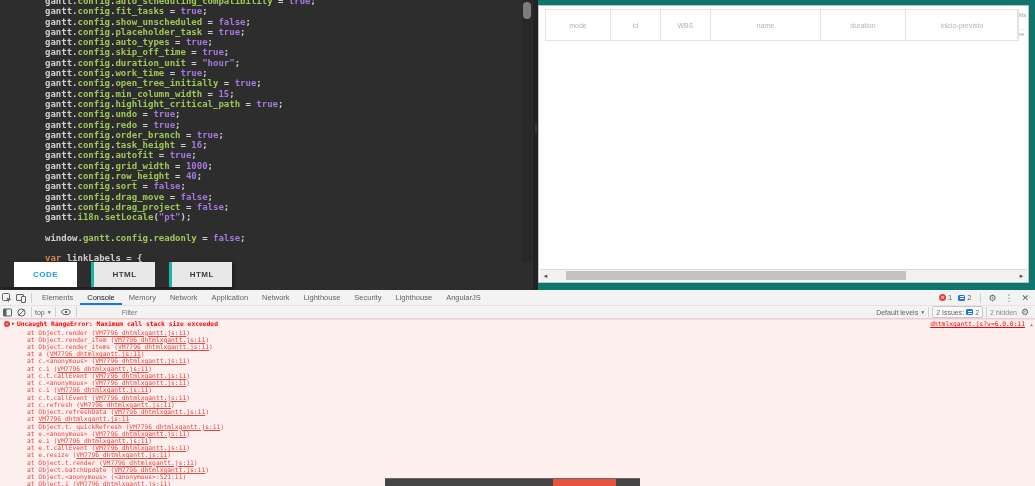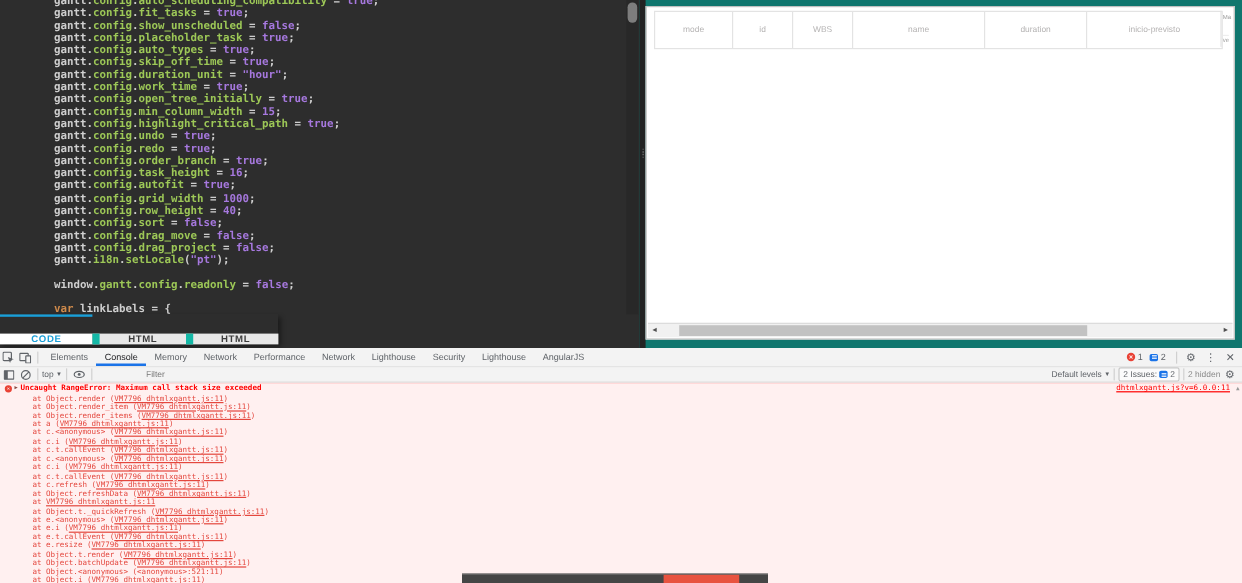--- a/index.html
+++ b/index.html
@@ -12,26 +12,26 @@
         font-family:"DejaVu Sans Mono",monospace;font-size:9px;line-height:10.3px;font-weight:bold;
         white-space:pre;}
   .code-line{height:10.3px;}
   .tk-w{color:#cfcfcf}.tk-g{color:#9dc857}.tk-v{color:#a678de}.tk-k{color:#cf8a4b}
   .ed-scrollbar{position:absolute;left:522px;top:0;width:10px;height:262px;background:#282828;}
   .ed-thumb{position:absolute;left:1px;top:2px;width:8px;height:17px;background:#7d7d7d;border-radius:4px;}
 
   
   .ed-tabs{position:absolute;left:0;top:262px;width:232px;height:25px;display:flex;
            box-shadow:2px 2px 4px rgba(0,0,0,.4);}
-  .ed-tab{flex:1;display:flex;flex-direction:column;cursor:pointer;gap:14px;}
+  .ed-tab{flex:1;display:flex;cursor:pointer;gap:14px;}
   .ed-tab .strip{height:3px;background:transparent;}
   .ed-tab.active .strip{background:var(--accent_blue,#1a9fd8);}
   .ed-tab .body{flex:1;display:flex;align-items:center;justify-content:center;
         background:#e8e8e8;color:#3c3c3c;font-size:8px;font-weight:bold;letter-spacing:.5px;
-        border-left:6px solid #14b8a6;}
+        border-left:3px solid #14b8a6;}
   .ed-tab:first-child .body{border-left:none;}
   .ed-tab.active .body{background:#ffffff;color:var(--accent_blue,#1a9fd8);}
 
   
   .divider{position:absolute;left:533px;top:0;width:5px;height:290px;background:#232323;cursor:col-resize;}
   .grip{position:absolute;left:0px;top:126px;color:#8a8a8a;font-size:6px;line-height:3px;}
 
   
   .preview{position:absolute;left:538px;top:5px;width:491px;height:278px;background:#fff;
            border:1px solid #c0c0c0;box-sizing:border-box;overflow:hidden;}
@@ -158,21 +158,21 @@
             <rect x="0.5" y="1.5" width="7" height="6" rx="0.5" fill="none" stroke="#5f6368"></rect>
             <rect x="5.5" y="3.5" width="4" height="6" rx="0.5" fill="#f3f3f3" stroke="#5f6368"></rect>
           </svg>
       </div>
       <div class="dt-sep"></div>
       <div id="dt-tabs" style="display:flex;">
           <div class="dt-tab">Elements</div>
           <div class="dt-tab active">Console</div>
           <div class="dt-tab">Memory</div>
           <div class="dt-tab">Network</div>
-          <div class="dt-tab">Performance</div>
+          <div class="dt-tab">Application</div>
           <div class="dt-tab">Network</div>
           <div class="dt-tab">Lighthouse</div>
           <div class="dt-tab">Security</div>
           <div class="dt-tab">Lighthouse</div>
           <div class="dt-tab">AngularJS</div>
         </div>
       <div class="dt-spacer"></div>
       <div class="badge">
         <span class="errdot">✕</span>
         <span>1</span>

